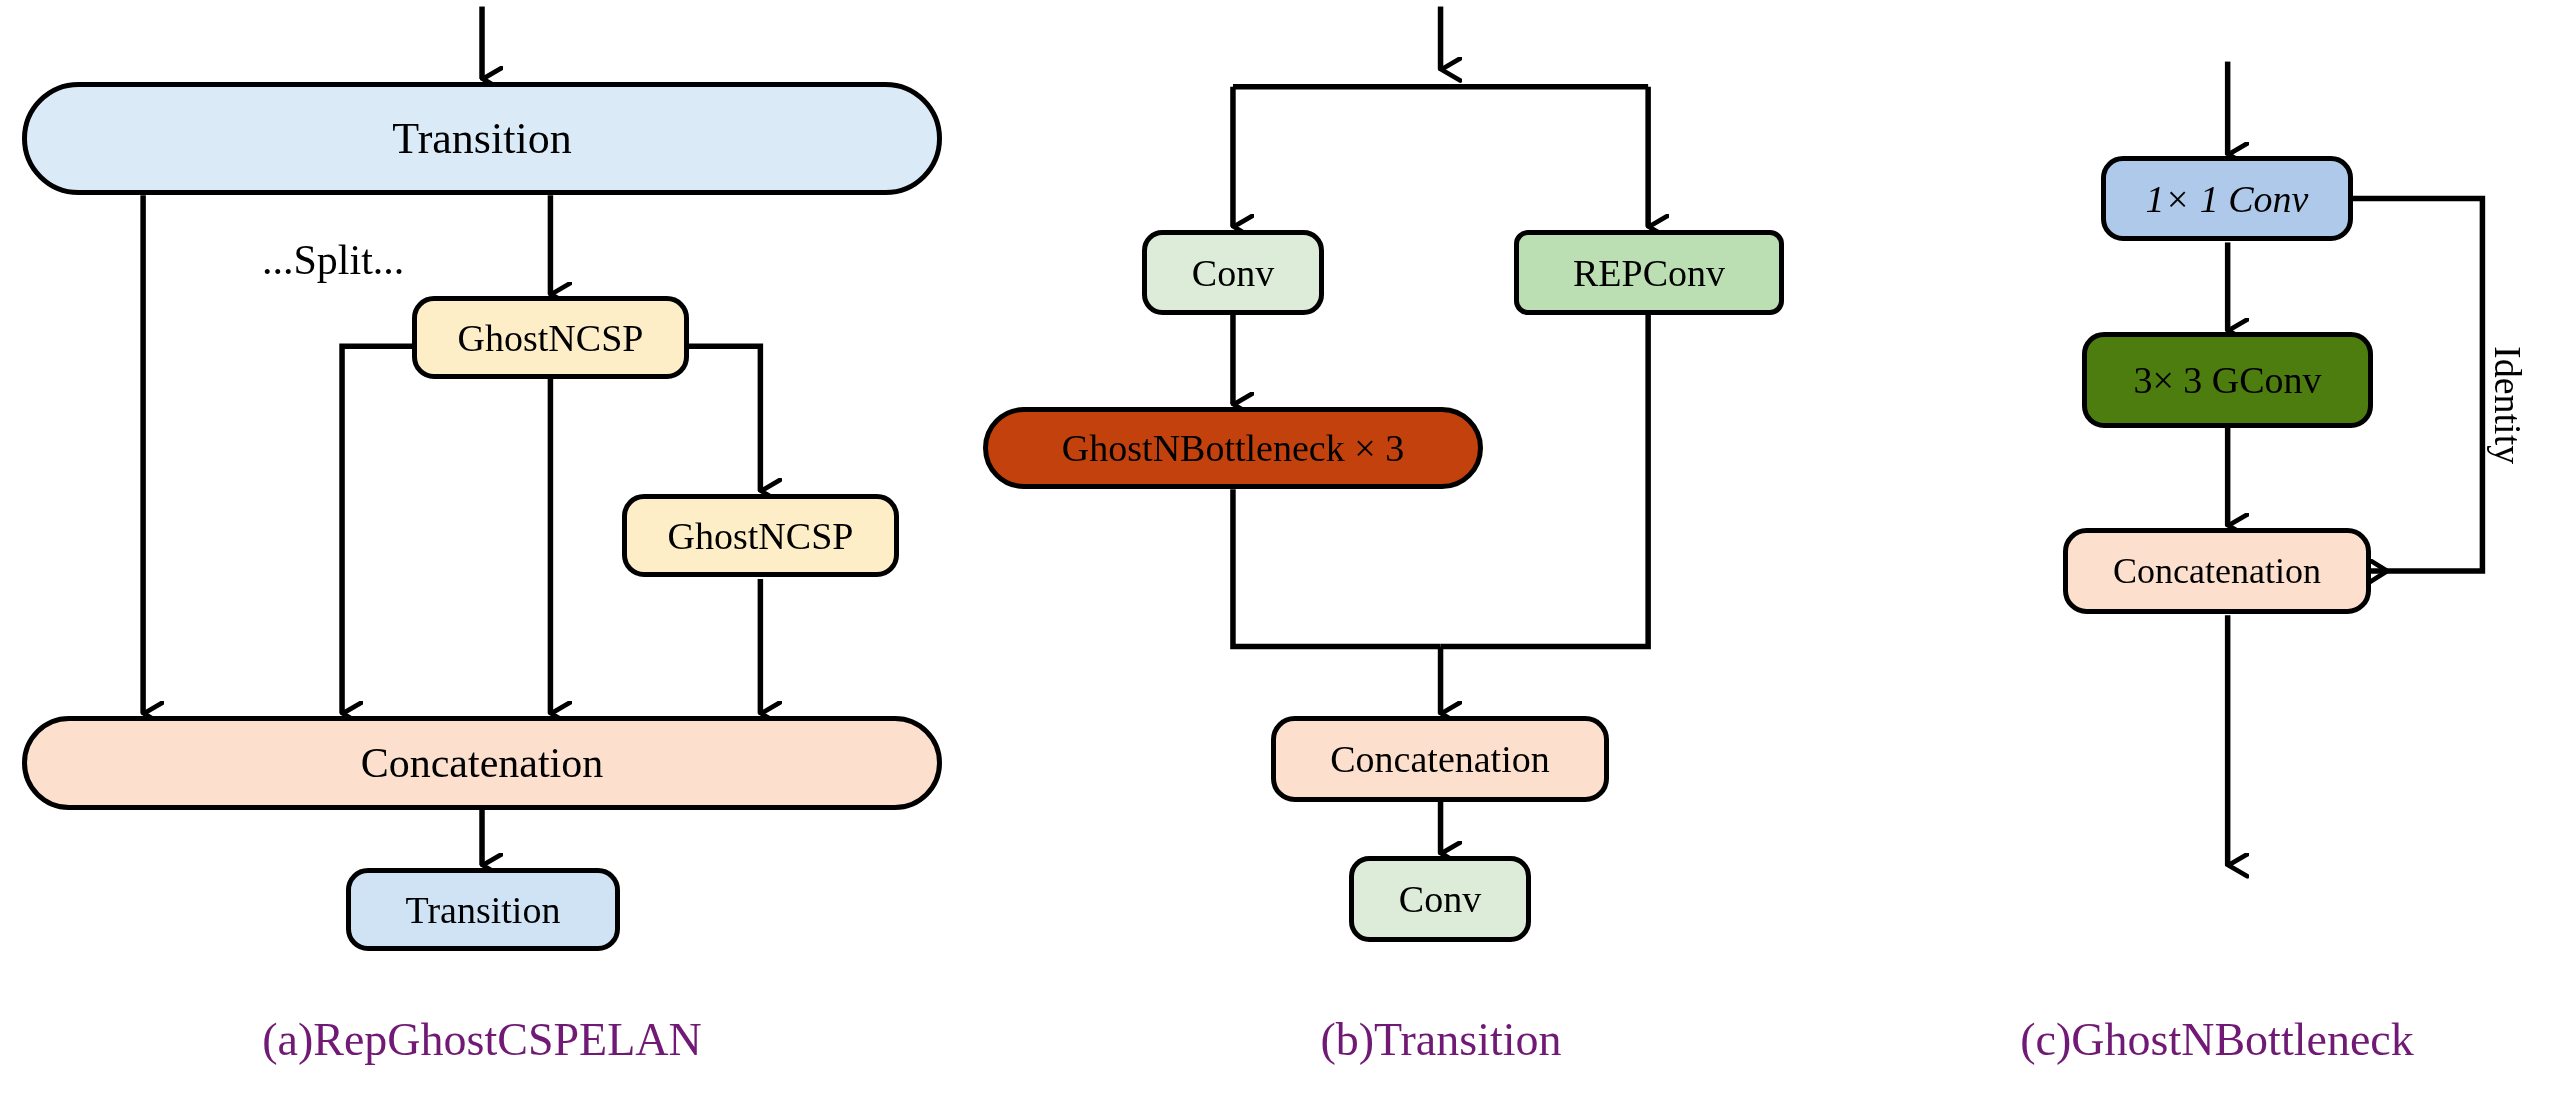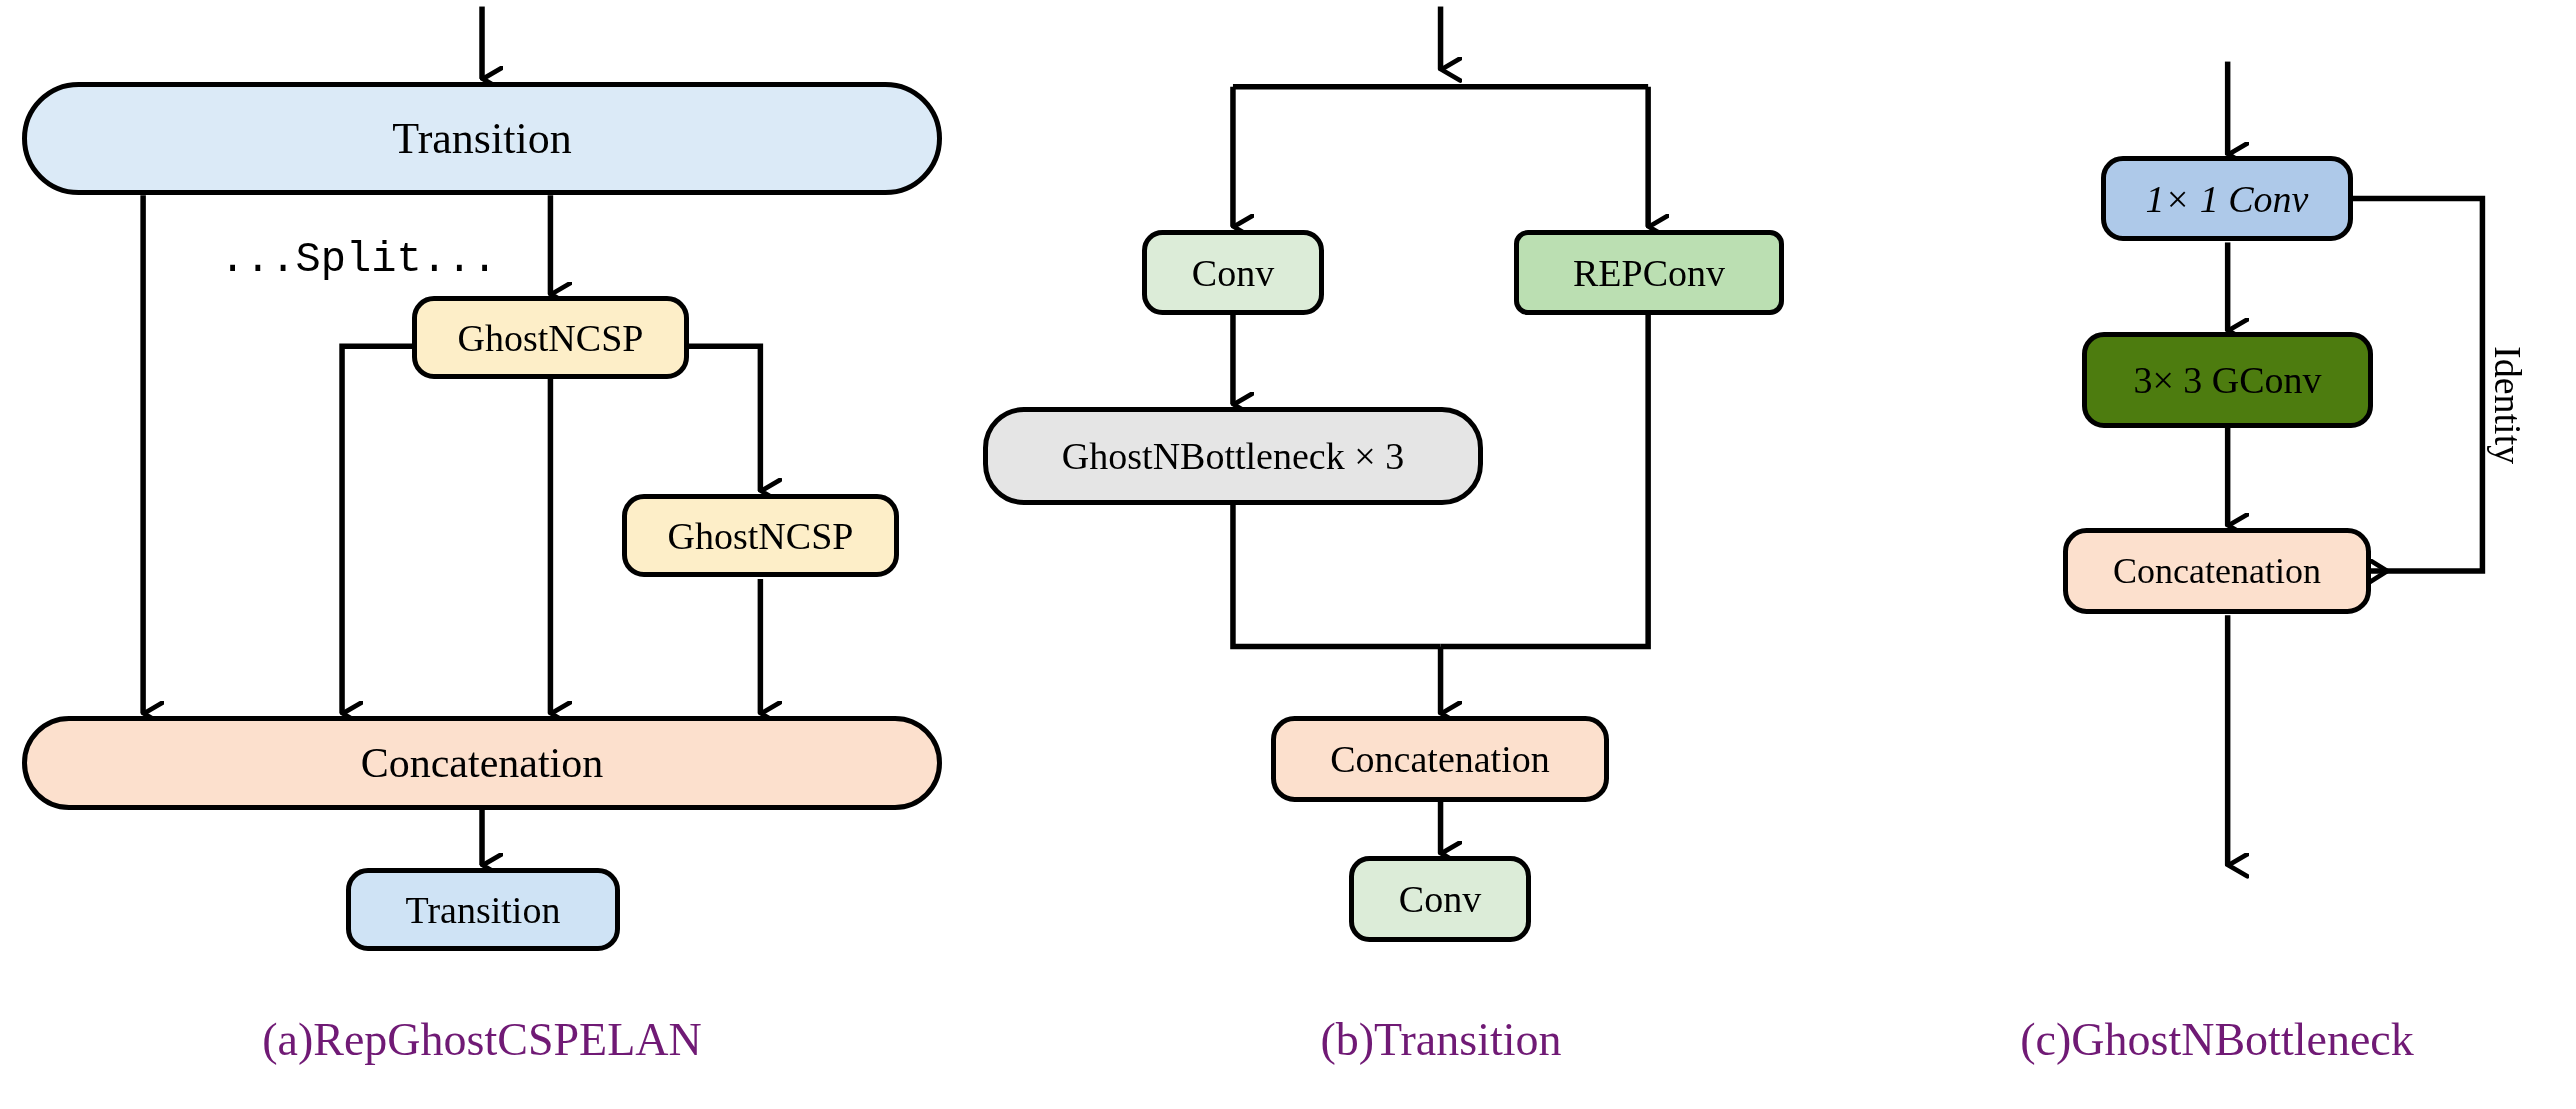--- a/index.html
+++ b/index.html
@@ -21,23 +21,24 @@
   .caption{
     position:absolute;
     font-family:"Liberation Serif",serif;
     font-size:46px;
     color:#701a75;
     text-align:center;
     white-space:nowrap;
   }
   .freelabel{
     position:absolute;
-    font-family:Liberation Mono, monospace;
+    font-family:Liberation Serif, serif;
     color:#000;
     white-space:nowrap;
+    margin-left:42px;
   }
   .vertlabel{
     position:absolute;
     font-family:"Liberation Serif",serif;
     color:#000;
     white-space:nowrap;
     transform:rotate(90deg);
     transform-origin:left top;
   }
 </style>
@@ -133,21 +134,21 @@
   </div>
 
   <div class="node" style="left:1142px;top:230px;width:182px;height:85px;background:#dcecd8;border-radius:20.4px;font-size:38px;">
     <span>Conv</span>
   </div>
 
   <div class="node" style="left:1514px;top:230px;width:270px;height:85px;background:#bbdfb2;border-radius:14px;font-size:38px;">
     <span>REPConv</span>
   </div>
 
-  <div class="node" style="left:983px;top:407px;width:500px;height:98px;background:#e5e5e5;border-radius:41px;font-size:38px;">
+  <div class="node" style="left:983px;top:407px;width:500px;height:82px;background:#c2410c;border-radius:41px;font-size:38px;">
     <span>GhostNBottleneck  × 3</span>
   </div>
 
   <div class="node" style="left:1271px;top:716px;width:338px;height:86px;background:#fce0cd;border-radius:23.6px;font-size:38px;">
     <span>Concatenation</span>
   </div>
 
   <div class="node" style="left:1349px;top:856px;width:182px;height:86px;background:#dcecd8;border-radius:20.4px;font-size:38px;">
     <span>Conv</span>
   </div>

